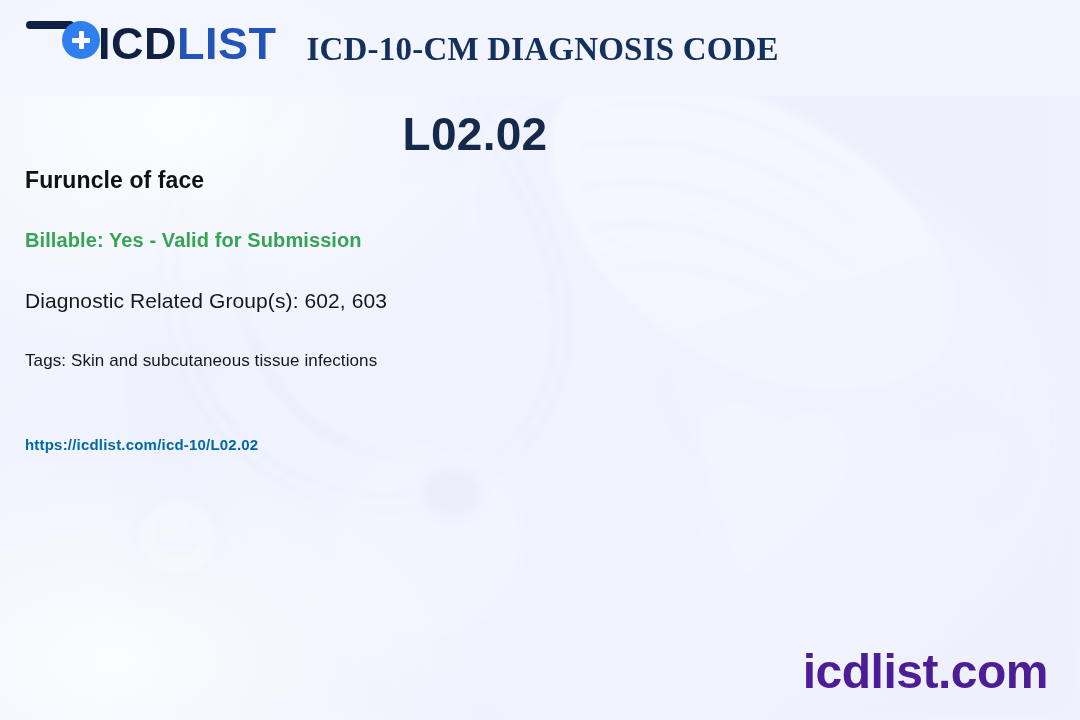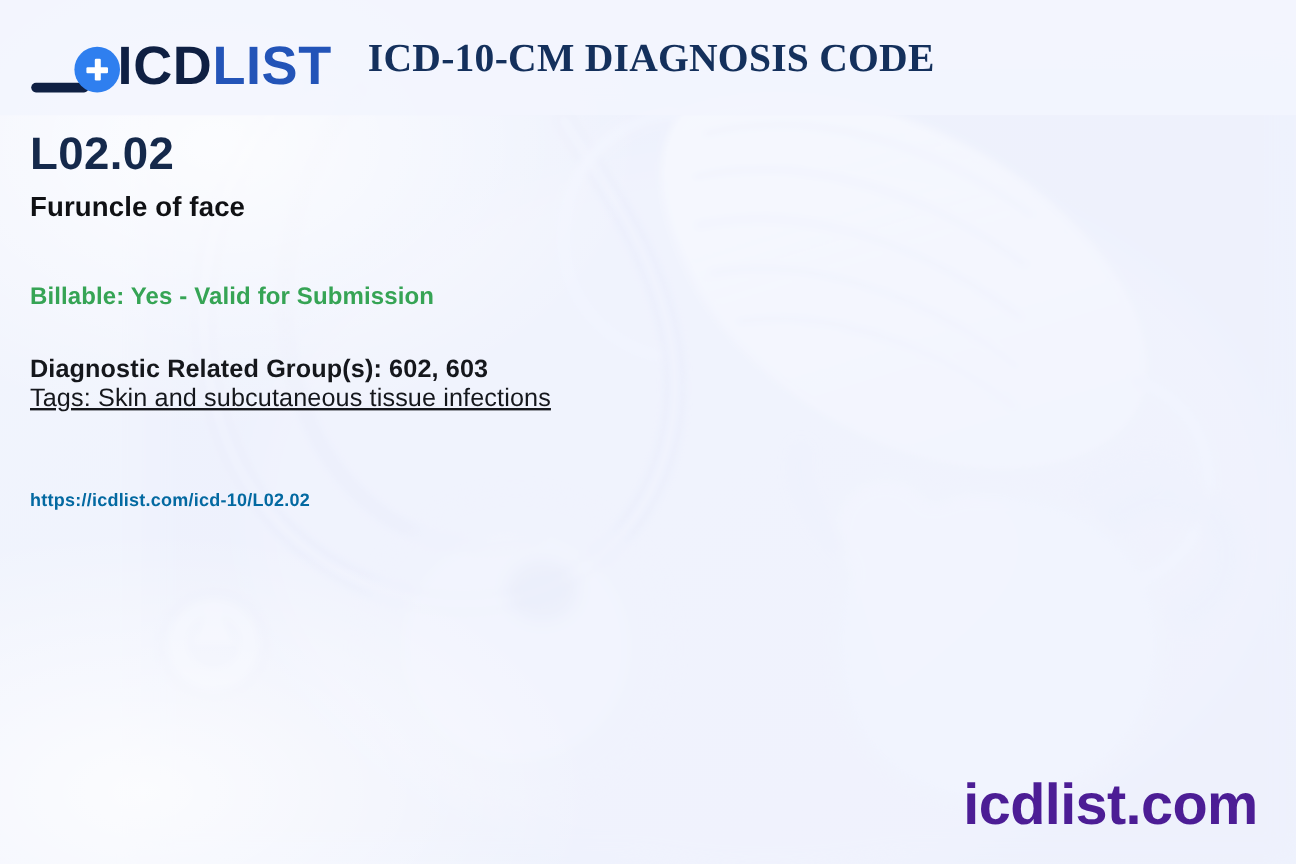--- a/index.html
+++ b/index.html
@@ -42,21 +42,21 @@
     left: 0;
     top: 0;
     width: 1080px;
     height: 98px;
     display: flex;
     align-items: center;
   }
 
   #brand-logo {
     display: flex;
-    align-items: flex-end;
+    align-items: flex-start;
     margin-left: 26px;
     height: 56px;
   }
   #brand-dash {
     width: 48px;
     height: 8px;
     border-radius: 4px;
     background: #0f2043;
     margin-right: -12px;
   }
@@ -108,53 +108,54 @@
 
   
   #content {
     position: absolute;
     left: 25px;
     top: 110px;
     width: 900px;
   }
 
   #code-value {
-    font-size: 38px;
+    font-size: 46px;
     font-weight: 700;
     color: #15294b;
     line-height: 1.05;
     letter-spacing: 0.3px;
+    text-align: center;
   }
   #code-description {
     margin-top: 9px;
     font-size: 23px;
     font-weight: 600;
     color: #101114;
     letter-spacing: 0.1px;
   }
   #billable-status {
-    margin-top: 50px;
+    margin-top: 35px;
     font-size: 20px;
     font-weight: 600;
     color: #36a455;
     letter-spacing: 0.1px;
   }
   #drg-line {
     margin-top: 37px;
     font-size: 21px;
-    font-weight: 700;
+    font-weight: 400;
     color: #15171c;
     letter-spacing: 0.1px;
   }
   #tags-line {
-    font-size: 21px;
+    margin-top: 38px;
+    font-size: 17px;
     font-weight: 500;
     color: #15171c;
     letter-spacing: 0.1px;
-    text-decoration: underline;
   }
   #source-url {
     margin-top: 65px;
     font-size: 15px;
     font-weight: 600;
     color: #0369a1;
     letter-spacing: 0.2px;
   }
 
   

